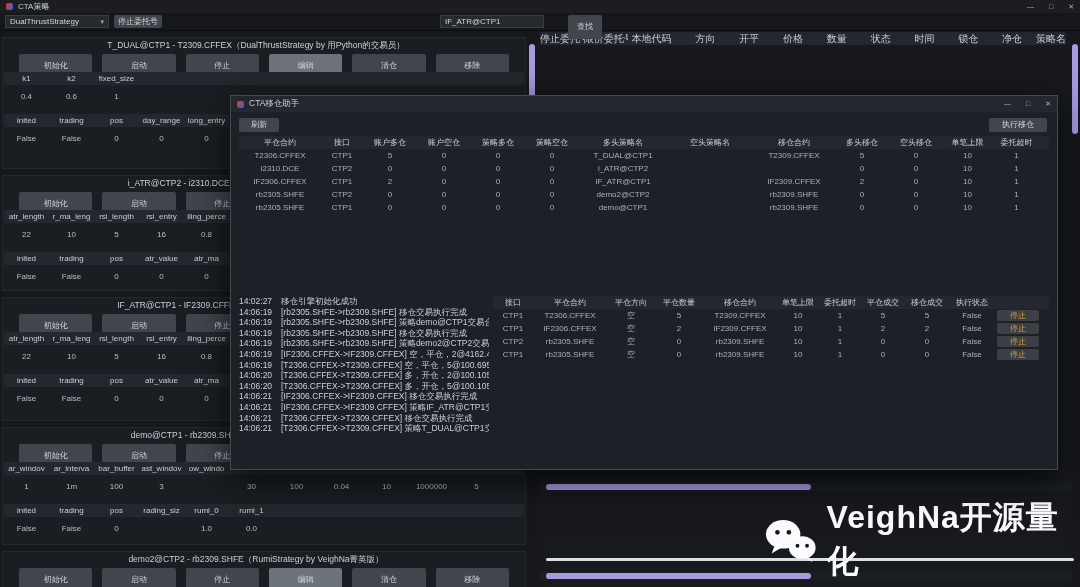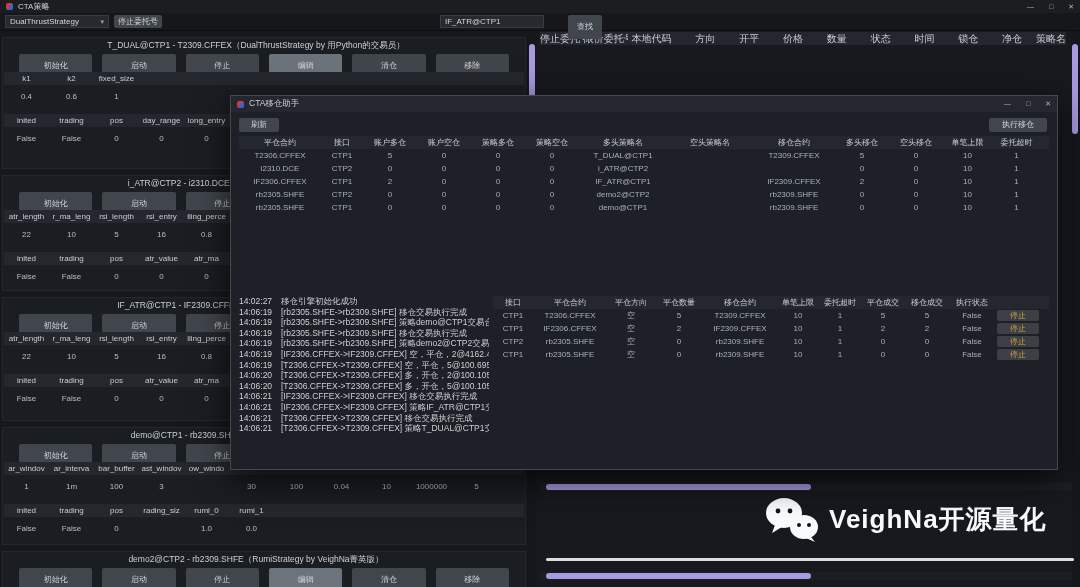--- a/index.html
+++ b/index.html
@@ -38,21 +38,21 @@
 .tcell{display:inline-block;width:45px;height:13px;line-height:13px;font-size:8px;text-align:center;overflow:hidden;vertical-align:top;color:#c9cdd3}
 .p-val .tcell,.v-val .tcell{color:#b9bfc6}
 .p-hdr{top:34px}.p-val{top:52px}.v-hdr{top:76px}.v-val{top:94px}
 
 .vtrack{position:absolute;top:31px;width:9px;height:556px;background:#15171b;z-index:4}
 .vthumb{position:absolute;left:1px;top:13px;width:6px;height:90px;background:#a79ae0;border-radius:3px}
 .htrack{position:absolute;left:540px;width:532px;height:8px;background:#1b1e23;z-index:4}
 .hthumb{position:absolute;left:6px;top:1px;width:265px;height:6px;background:#a79ae0;border-radius:3px}
 
 #watermark{position:absolute;left:765px;top:496px;display:flex;align-items:center;gap:10px;z-index:4;color:#fafbfc}
-#wm-text{font-size:26px;font-weight:bold;letter-spacing:1px}
+#wm-text{font-size:32px;font-weight:bold;letter-spacing:1px}
 #wm-line{position:absolute;left:546px;top:558px;width:528px;height:3px;background:#eef0f2;border-radius:2px;opacity:.92;z-index:4}
 
 #dialog{position:absolute;left:230px;top:95px;width:828px;height:375px;background:#1d2026;border:1px solid #45494f;box-shadow:0 10px 34px rgba(0,0,0,.7);z-index:10}
 #dlg-titlebar{height:16px;background:#24272d;display:flex;align-items:center;gap:5px;padding:0 6px;font-size:8.5px;color:#ced2d7}
 #refresh-btn{position:absolute;left:8px;top:22px;width:40px;height:14px}
 #execute-btn{position:absolute;right:10px;top:22px;width:58px;height:14px}
 #init-table{position:absolute;left:8px;top:40px;right:8px}
 .drow{display:flex;height:13px;line-height:13px}
 .dhead{background:#24272d}
 .dcell{font-size:8px;text-align:center;overflow:hidden;white-space:nowrap;flex-shrink:0;color:#aab1b9}

